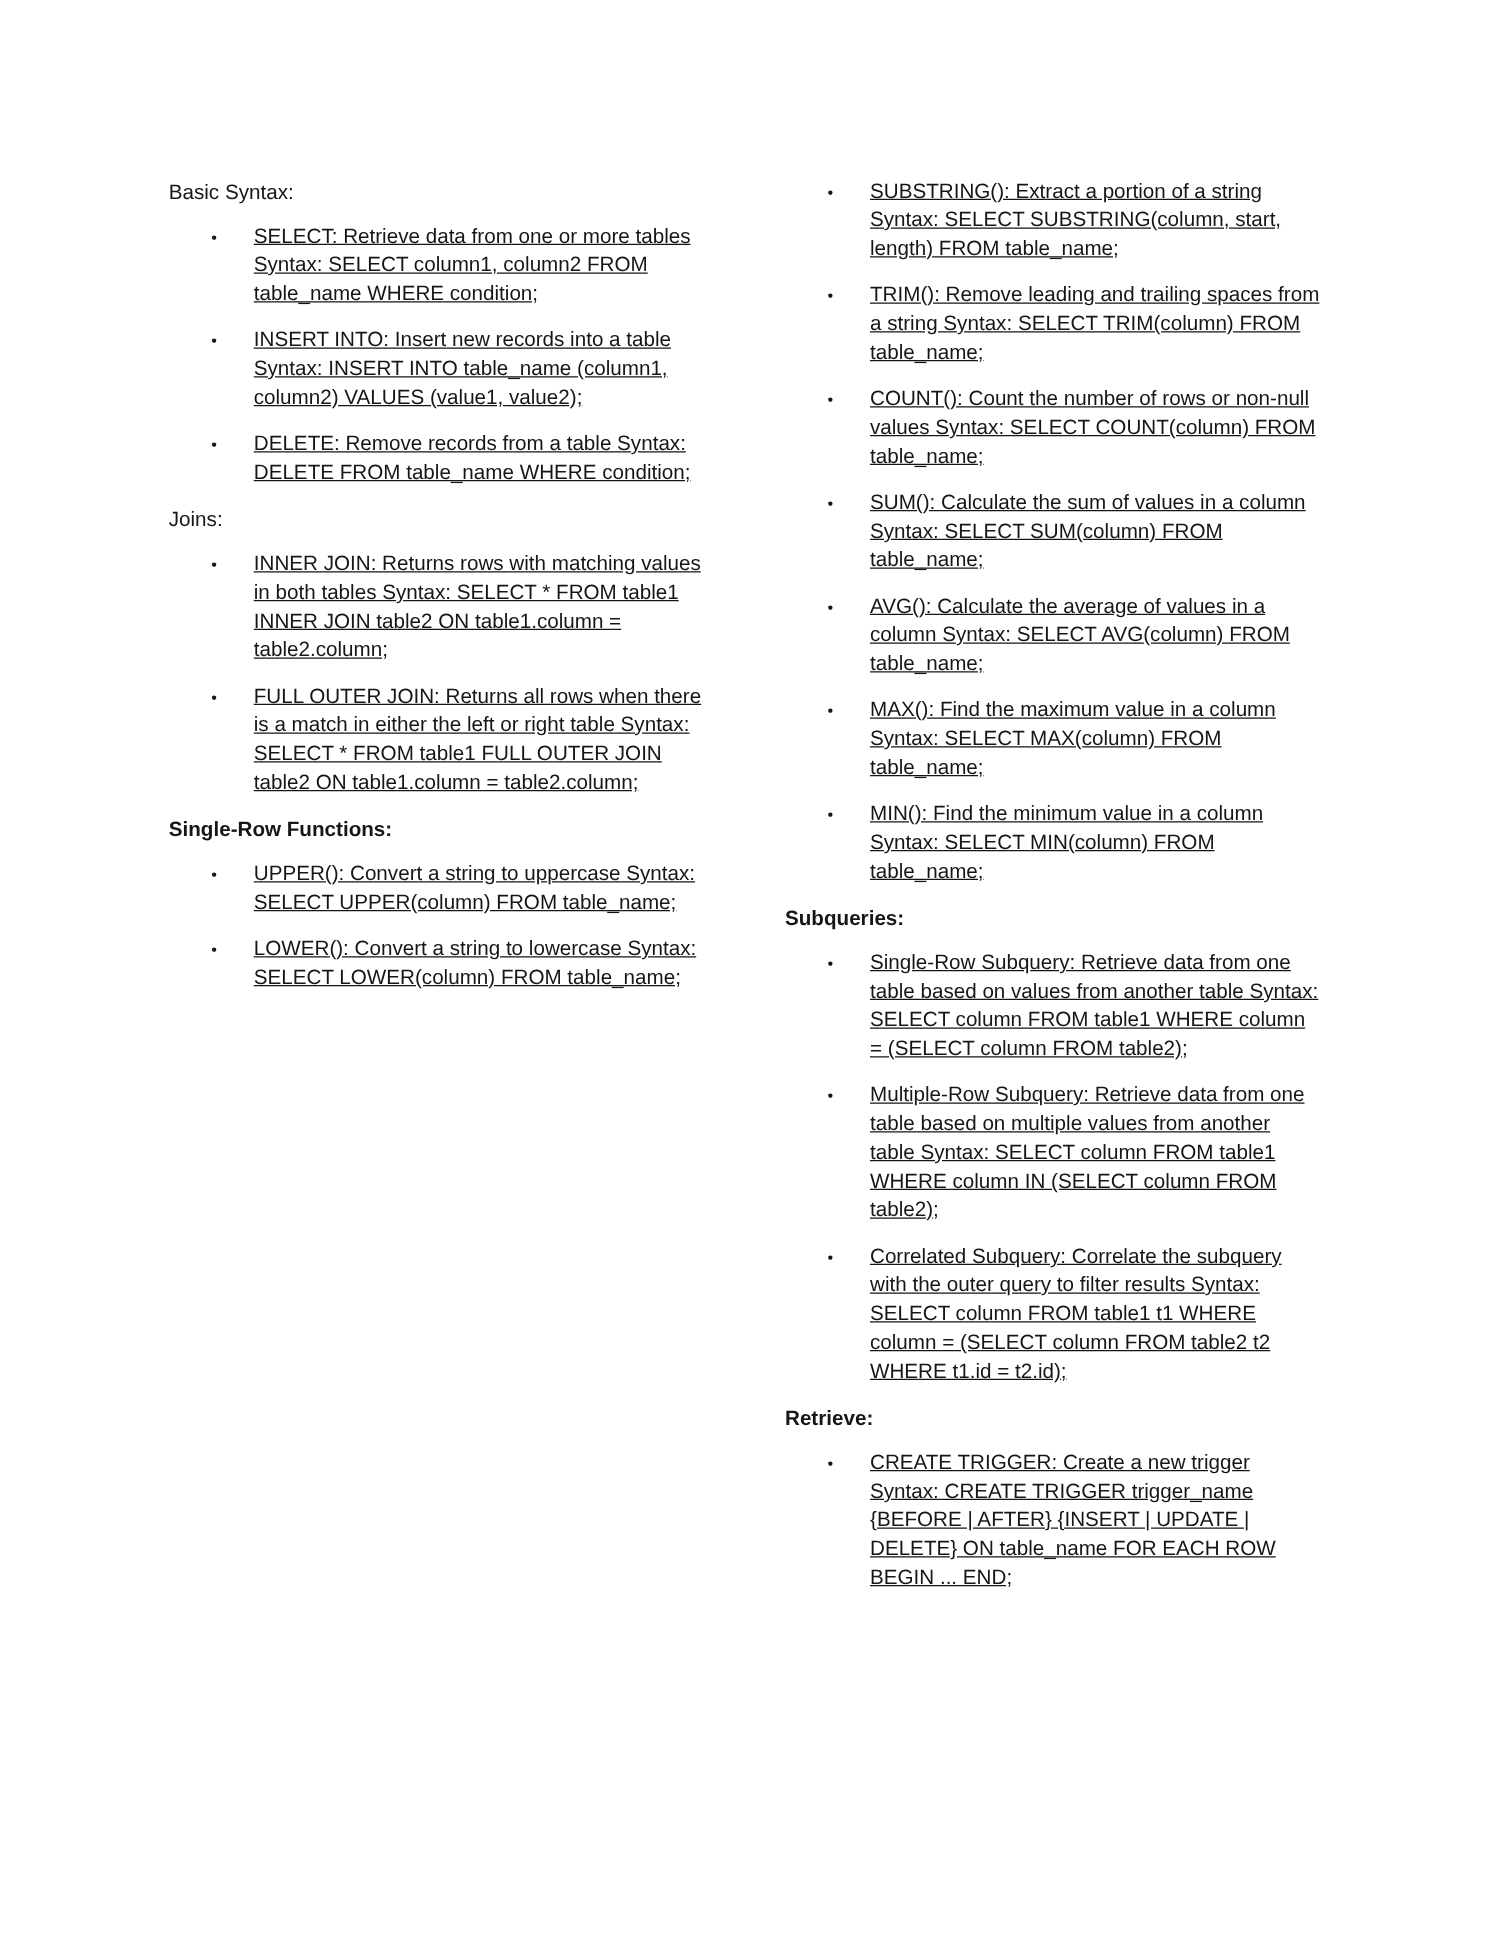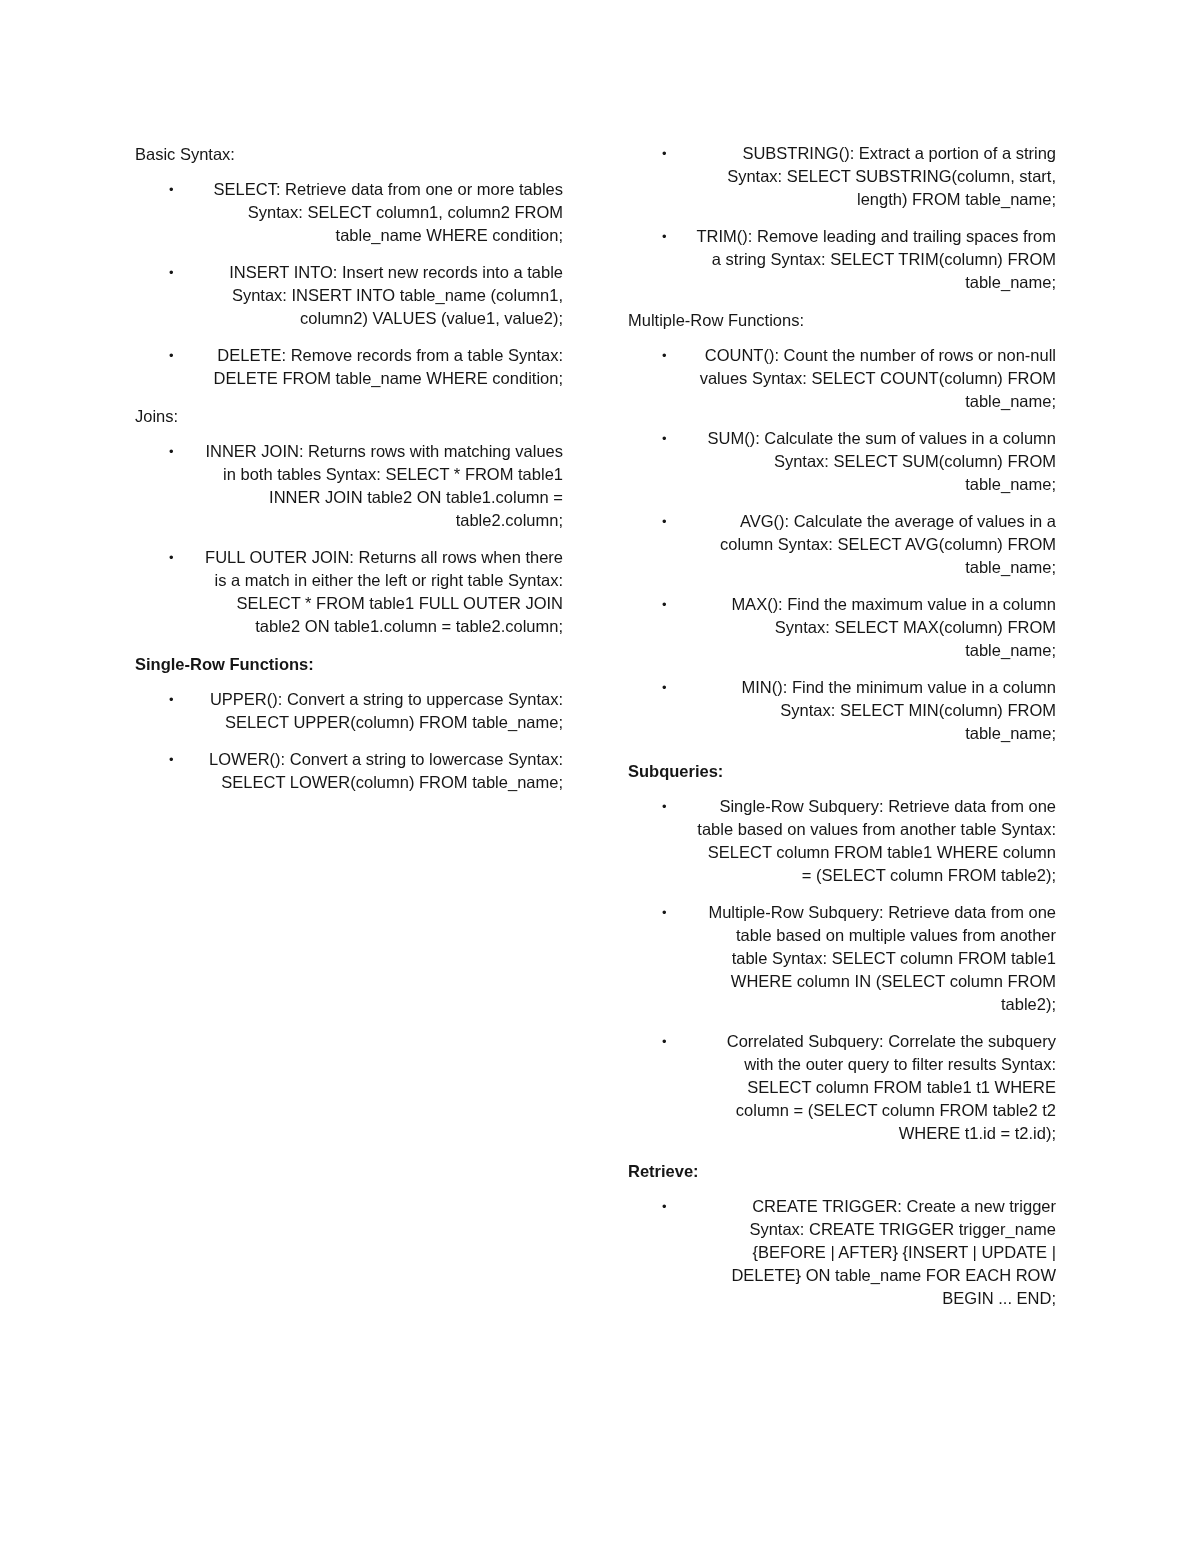--- a/index.html
+++ b/index.html
@@ -40,21 +40,22 @@
   }
   ul.bullet-list {
     list-style: none;
     margin: 0 0 12px 0;
     padding: 0;
   }
   li.bullet-item {
     position: relative;
     padding-left: 68px;
     margin: 0 0 14px 0;
-    text-align: right;
+    text-align: left;
+    text-decoration: underline;
   }
   li.bullet-item::before {
     content: "\2022";
     position: absolute;
     left: 34px;
     top: 0;
     font-size: 13px;
     line-height: 23px;
   }
 </style>
@@ -79,21 +80,20 @@
         <ul class="bullet-list">
           <li class="bullet-item">UPPER(): Convert a string to uppercase Syntax: SELECT UPPER(column) FROM table_name;</li>
           <li class="bullet-item">LOWER(): Convert a string to lowercase Syntax: SELECT LOWER(column) FROM table_name;</li>
         </ul>
       </div>
     <div class="column">
         <ul class="bullet-list">
           <li class="bullet-item">SUBSTRING(): Extract a portion of a string Syntax: SELECT SUBSTRING(column, start, length) FROM table_name;</li>
           <li class="bullet-item">TRIM(): Remove leading and trailing spaces from a string Syntax: SELECT TRIM(column) FROM table_name;</li>
         </ul>
-        <div class="section-title">Multiple-Row Functions:</div>
         <ul class="bullet-list">
           <li class="bullet-item">COUNT(): Count the number of rows or non-null values Syntax: SELECT COUNT(column) FROM table_name;</li>
           <li class="bullet-item">SUM(): Calculate the sum of values in a column Syntax: SELECT SUM(column) FROM table_name;</li>
           <li class="bullet-item">AVG(): Calculate the average of values in a column Syntax: SELECT AVG(column) FROM table_name;</li>
           <li class="bullet-item">MAX(): Find the maximum value in a column Syntax: SELECT MAX(column) FROM table_name;</li>
           <li class="bullet-item">MIN(): Find the minimum value in a column Syntax: SELECT MIN(column) FROM table_name;</li>
         </ul>
         <div class="section-title bold">Subqueries:</div>
         <ul class="bullet-list">
           <li class="bullet-item">Single-Row Subquery: Retrieve data from one table based on values from another table Syntax: SELECT column FROM table1 WHERE column = (SELECT column FROM table2);</li>

